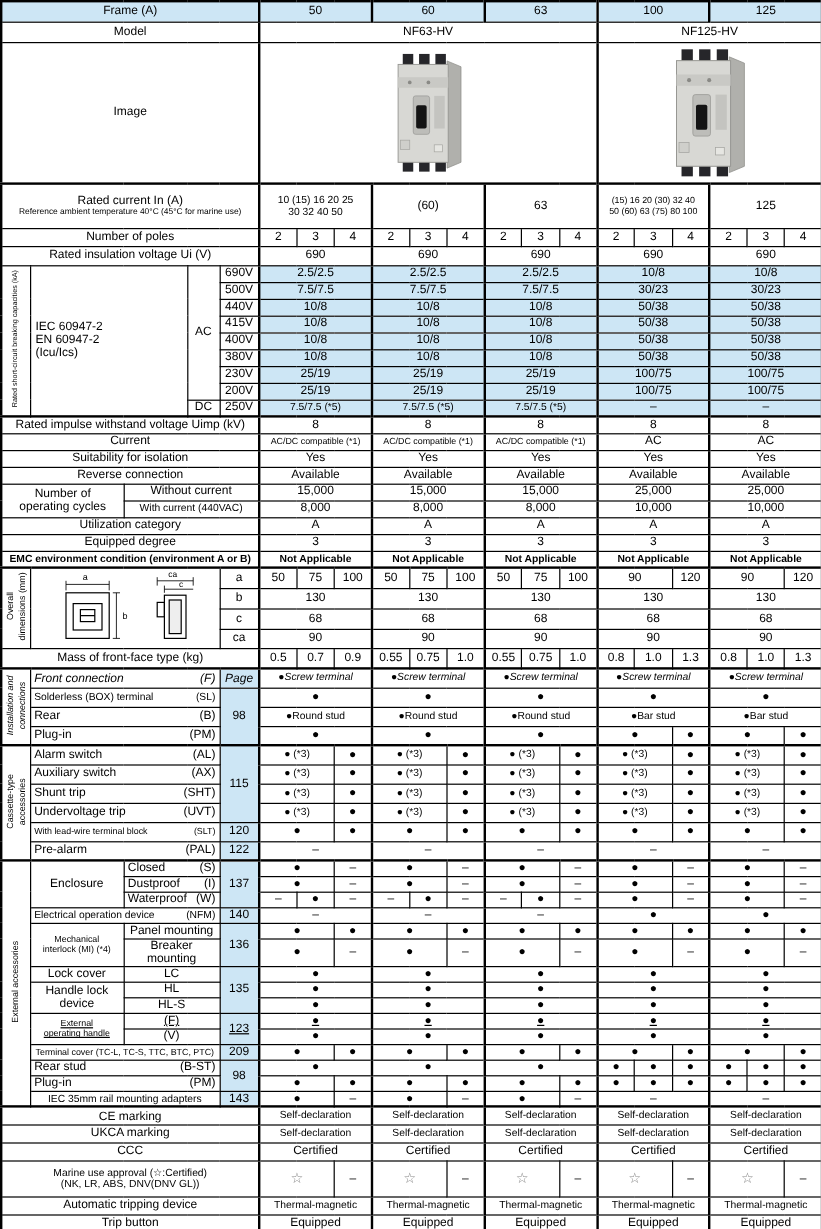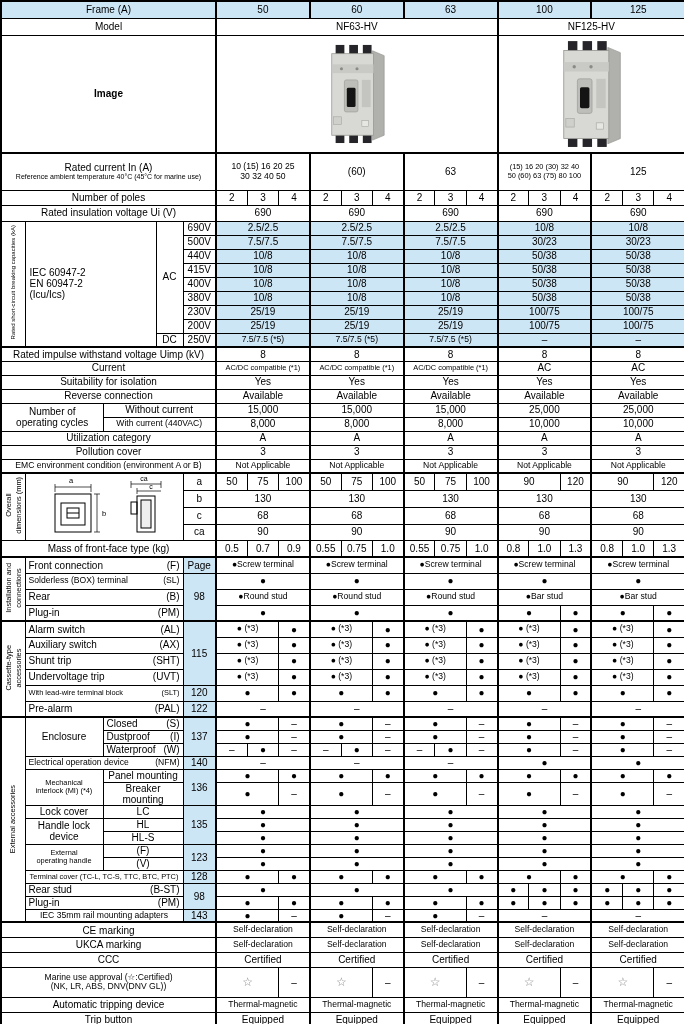--- a/index.html
+++ b/index.html
@@ -60,21 +60,21 @@
           <td colspan="3" class="blue m">60</td>
           <td colspan="3" class="blue m">63</td>
           <td colspan="3" class="blue m">100</td>
           <td colspan="3" class="blue m">125</td>
         </tr>
         <tr style="height: 17px;">
           <td colspan="5">Model</td>
           <td colspan="9" class="m">NF63-HV</td>
           <td colspan="6" class="m">NF125-HV</td>
         </tr>
-        <tr style="height: 118px; font-weight: bold;">
+        <tr style="height: 118px;">
           <td colspan="5">Image</td>
           <td colspan="9" class="m"><svg width="78" height="101" viewBox="0 0 80 104">
     <polygon points="56,8 68,13 68,95 56,100" fill="#b0b0ac" stroke="#8e8e8a" stroke-width="0.6"></polygon>
     <rect x="18" y="2" width="9" height="12" fill="#26262a"></rect>
     <rect x="32" y="2" width="9" height="12" fill="#26262a"></rect>
     <rect x="46" y="2" width="9" height="12" fill="#26262a"></rect>
     <rect x="18" y="92" width="9" height="11" fill="#26262a"></rect>
     <rect x="32" y="92" width="9" height="11" fill="#26262a"></rect>
     <rect x="46" y="92" width="9" height="11" fill="#26262a"></rect>
     <rect x="14" y="11" width="43" height="84" fill="#d8d8d4" stroke="#979793" stroke-width="0.8"></rect>
@@ -272,28 +272,28 @@
         </tr>
         <tr style="height: 14px;">
           <td colspan="5">Utilization category</td>
           <td colspan="3" class="m">A</td>
           <td colspan="3" class="m">A</td>
           <td colspan="3" class="m">A</td>
           <td colspan="3" class="m">A</td>
           <td colspan="3" class="m">A</td>
         </tr>
         <tr style="height: 14px;">
-          <td colspan="5">Pollution cover</td>
+          <td colspan="5">Equipped degree</td>
           <td colspan="3" class="m">3</td>
           <td colspan="3" class="m">3</td>
           <td colspan="3" class="m">3</td>
           <td colspan="3" class="m">3</td>
           <td colspan="3" class="m">3</td>
         </tr>
-        <tr style="height: 14px;">
+        <tr style="height: 14px; font-weight: bold;">
           <td colspan="5" class="sm">EMC environment condition (environment A or B)</td>
           <td colspan="3" class="sm m">Not Applicable</td>
           <td colspan="3" class="sm m">Not Applicable</td>
           <td colspan="3" class="sm m">Not Applicable</td>
           <td colspan="3" class="sm m">Not Applicable</td>
           <td colspan="3" class="sm m">Not Applicable</td>
         </tr>
         <tr class="sec" style="height: 17px;">
           <td rowspan="4" class="vlab"><div class="vtxt">Overall
 dimensions (mm)</div></td>
@@ -377,21 +377,21 @@
           <td class="m">0.55</td>
           <td>0.75</td>
           <td>1.0</td>
           <td class="m">0.8</td>
           <td>1.0</td>
           <td>1.3</td>
           <td class="m">0.8</td>
           <td>1.0</td>
           <td>1.3</td>
         </tr>
-        <tr class="sec" style="height: 16px;">
+        <tr class="sec" style="height: 16px; font-style: italic;">
           <td rowspan="4" class="vlab"><div class="vtxt">Installation and
 connections</div></td>
           <td colspan="3" class="codecell"><div class="lc"><span>Front connection</span><span>(F)</span></div></td>
           <td class="blue">Page</td>
           <td colspan="3" class="sm m">●Screw terminal</td>
           <td colspan="3" class="sm m">●Screw terminal</td>
           <td colspan="3" class="sm m">●Screw terminal</td>
           <td colspan="3" class="sm m">●Screw terminal</td>
           <td colspan="3" class="sm m">●Screw terminal</td>
         </tr>
@@ -604,42 +604,42 @@
           <td colspan="3" class="m">●</td>
         </tr>
         <tr style="height: 13px;">
           <td colspan="2">HL-S</td>
           <td colspan="3" class="m">●</td>
           <td colspan="3" class="m">●</td>
           <td colspan="3" class="m">●</td>
           <td colspan="3" class="m">●</td>
           <td colspan="3" class="m">●</td>
         </tr>
-        <tr style="height: 13px;">
+        <tr style="height: 13px; text-decoration: underline;">
           <td rowspan="2" class="xs">External
 operating handle</td>
           <td colspan="2">(F)</td>
           <td rowspan="2" class="blue">123</td>
           <td colspan="3" class="m">●</td>
           <td colspan="3" class="m">●</td>
           <td colspan="3" class="m">●</td>
           <td colspan="3" class="m">●</td>
           <td colspan="3" class="m">●</td>
         </tr>
         <tr style="height: 13px;">
           <td colspan="2">(V)</td>
           <td colspan="3" class="m">●</td>
           <td colspan="3" class="m">●</td>
           <td colspan="3" class="m">●</td>
           <td colspan="3" class="m">●</td>
           <td colspan="3" class="m">●</td>
         </tr>
         <tr style="height: 13px;">
           <td colspan="3" class="xs">Terminal cover (TC-L, TC-S, TTC, BTC, PTC)</td>
-          <td class="blue">128</td>
+          <td class="blue">209</td>
           <td colspan="2" class="m">●</td>
           <td>●</td>
           <td colspan="2" class="m">●</td>
           <td>●</td>
           <td colspan="2" class="m">●</td>
           <td>●</td>
           <td colspan="2" class="m">●</td>
           <td>●</td>
           <td colspan="2" class="m">●</td>
           <td>●</td>

